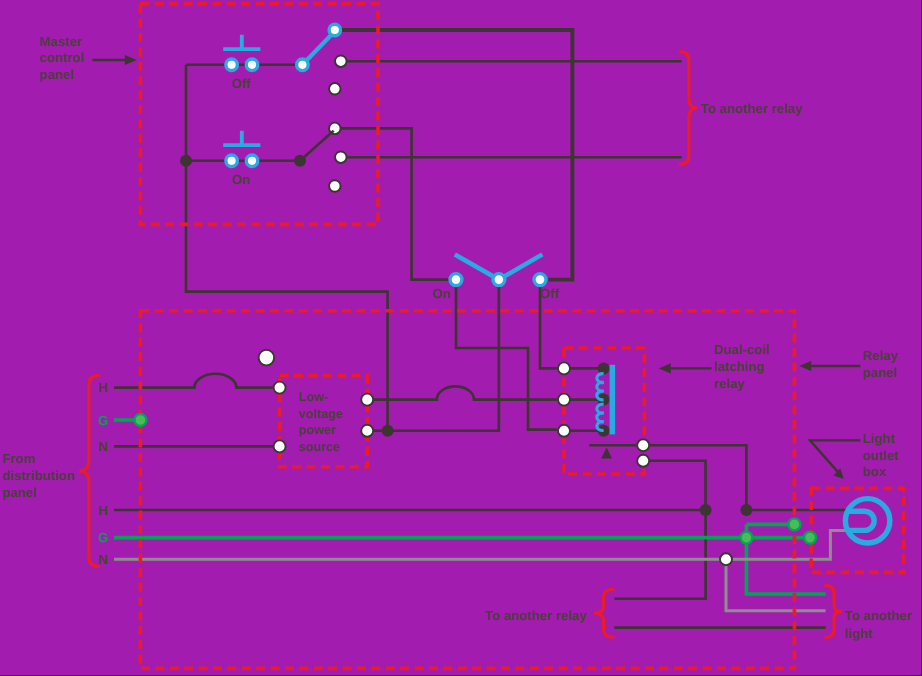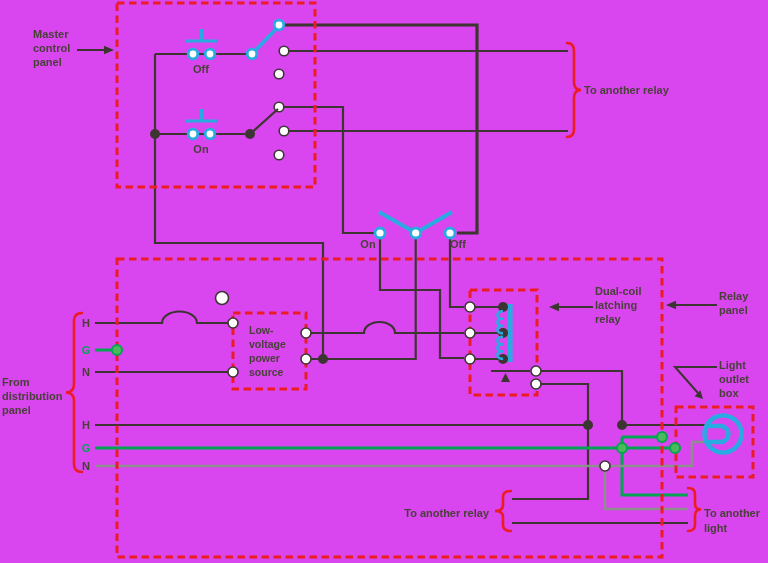--- a/index.html
+++ b/index.html
@@ -1,16 +1,16 @@
 <!DOCTYPE html>
 <html><head>
 <meta charset="utf-8">
 <style>
   html,body{margin:0;padding:0;background:#000;}
-  .stage{position:relative;width:768px;height:563px;background:#d946ef;overflow:hidden;}
+  .stage{position:relative;width:768px;height:563px;background:#a21caf;overflow:hidden;}
   svg{display:block;}
   .lbl{font:700 11px "Liberation Sans", sans-serif;fill:#4a403a;}
   .lbl-sm{font:700 10.5px "Liberation Sans", sans-serif;fill:#4a403a;}
   .glbl{fill:#00a651;}
   .wire{stroke:#3d3531;stroke-width:2.2;fill:none;}
   .wire-thick{stroke:#3d3531;stroke-width:3.2;fill:none;}
   .wire-green{stroke:#00a651;stroke-width:3;fill:none;}
   .wire-gray{stroke:#8e8e8e;stroke-width:2.5;fill:none;}
   .redbox{stroke:#ec1c24;stroke-width:3;fill:none;stroke-dasharray:7.5 4.5;}
   .brace{stroke:#ec1c24;stroke-width:2.6;fill:none;stroke-linecap:round;}

